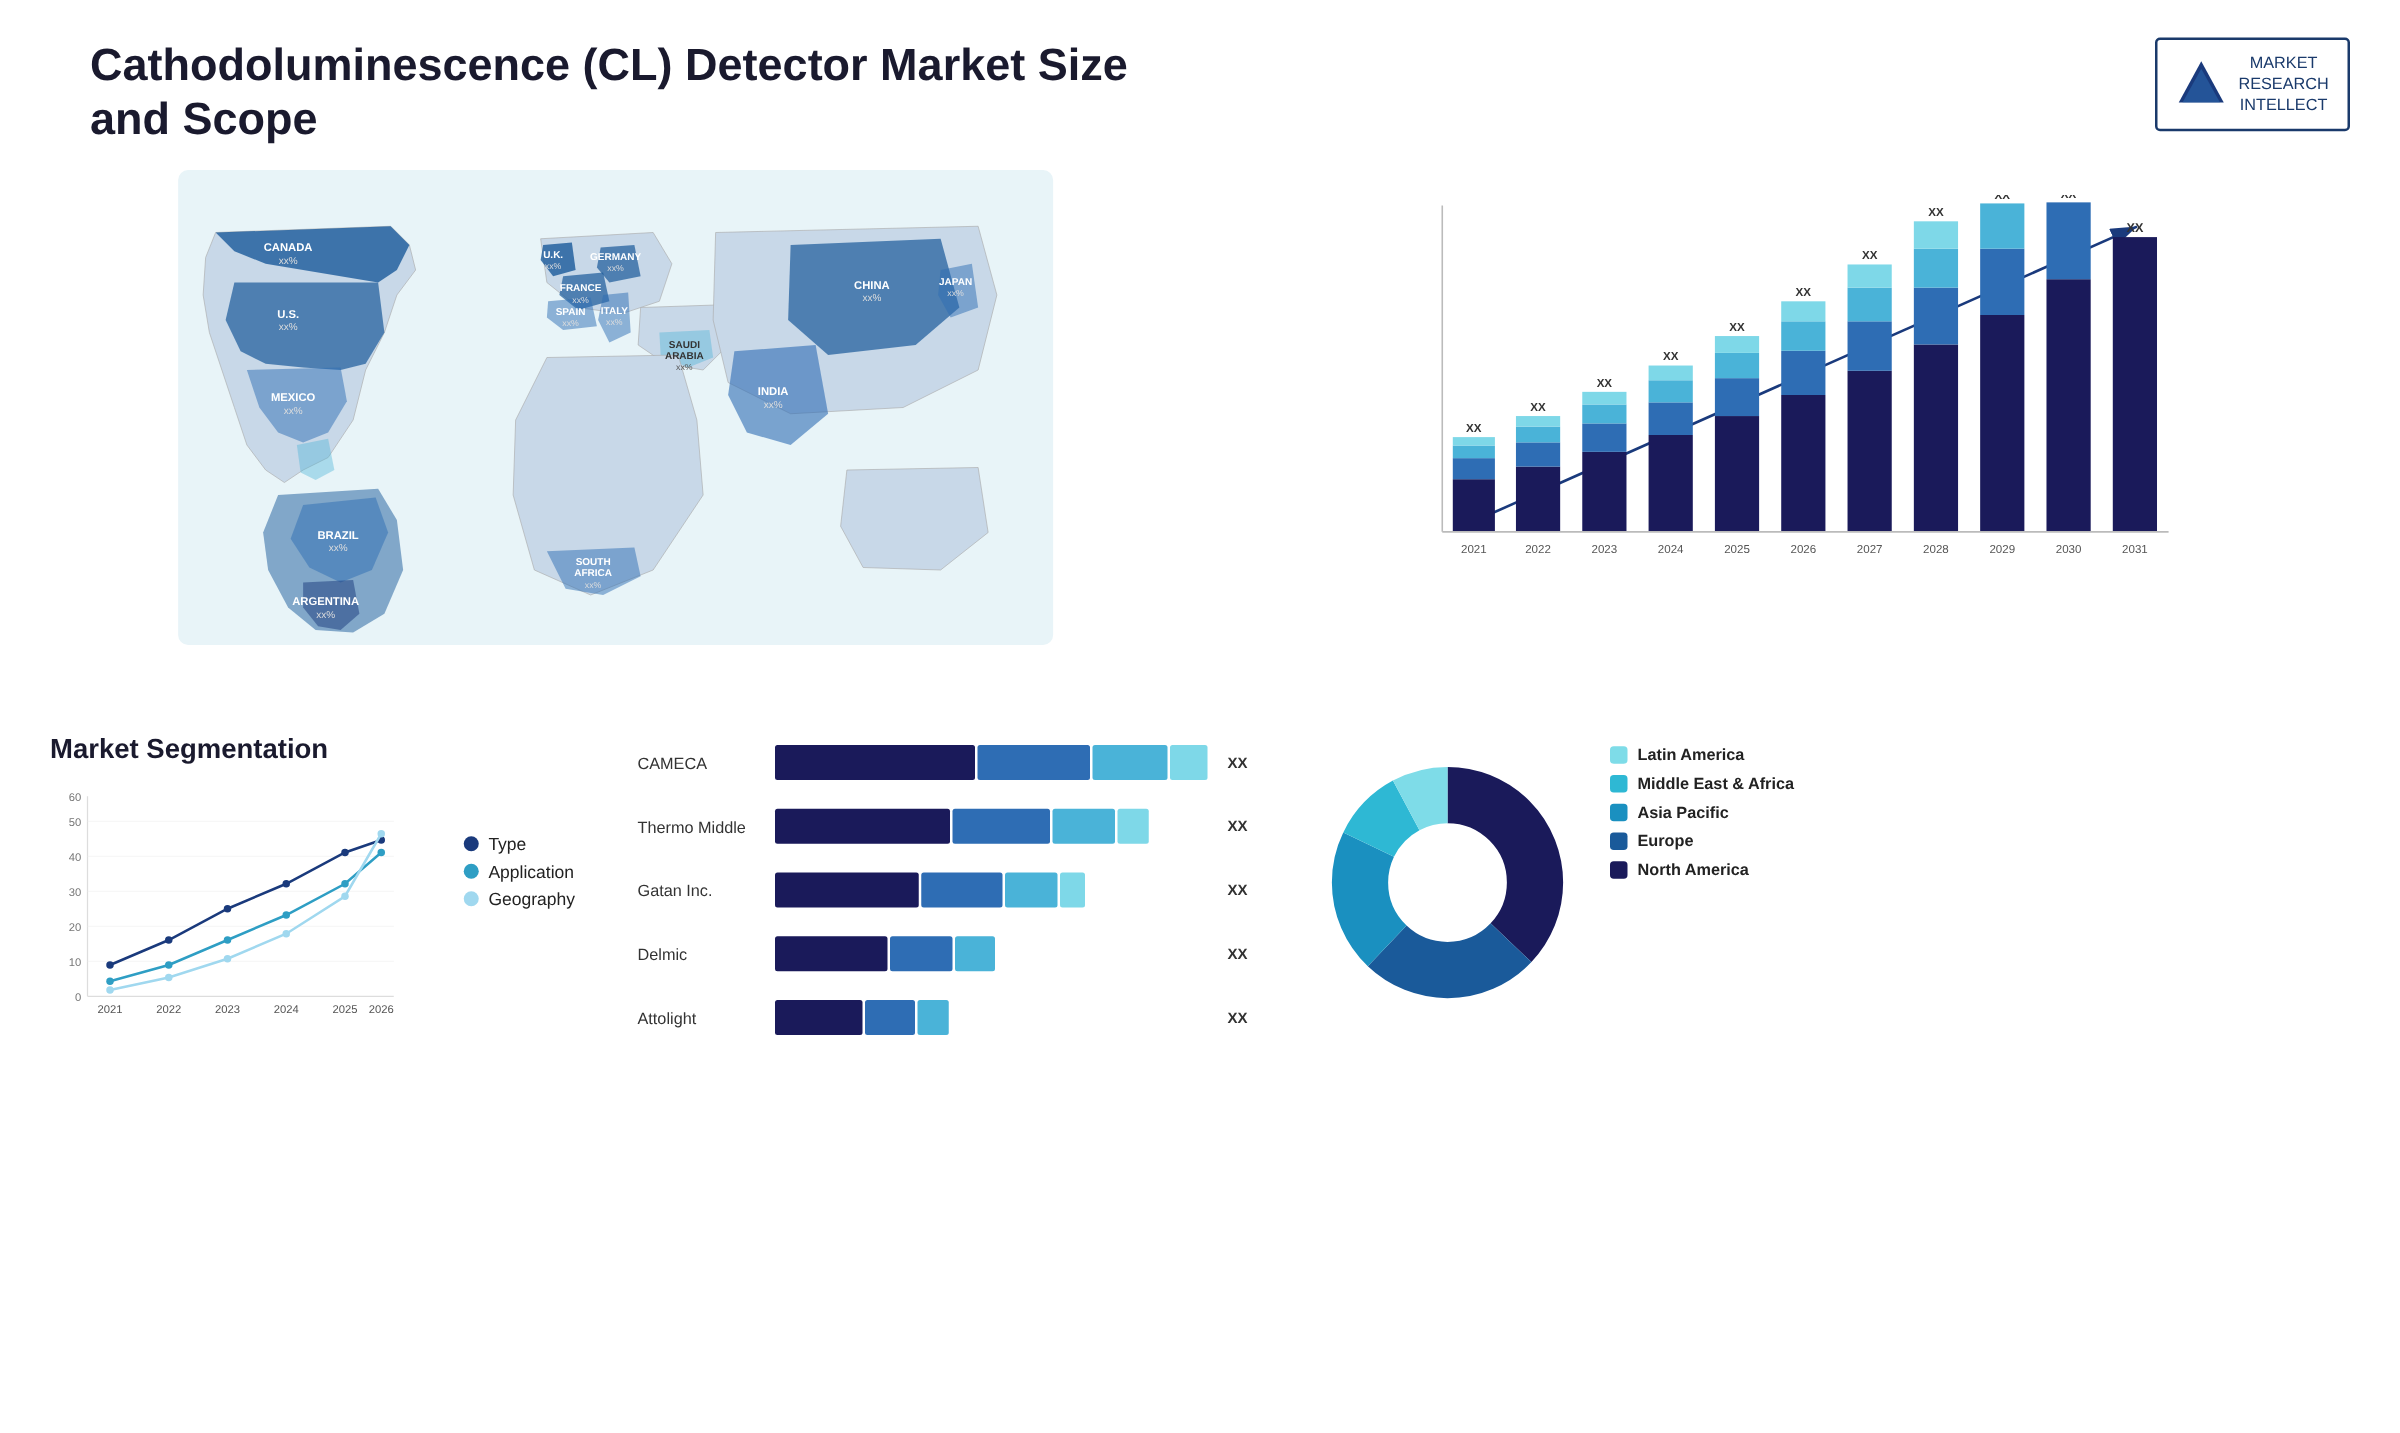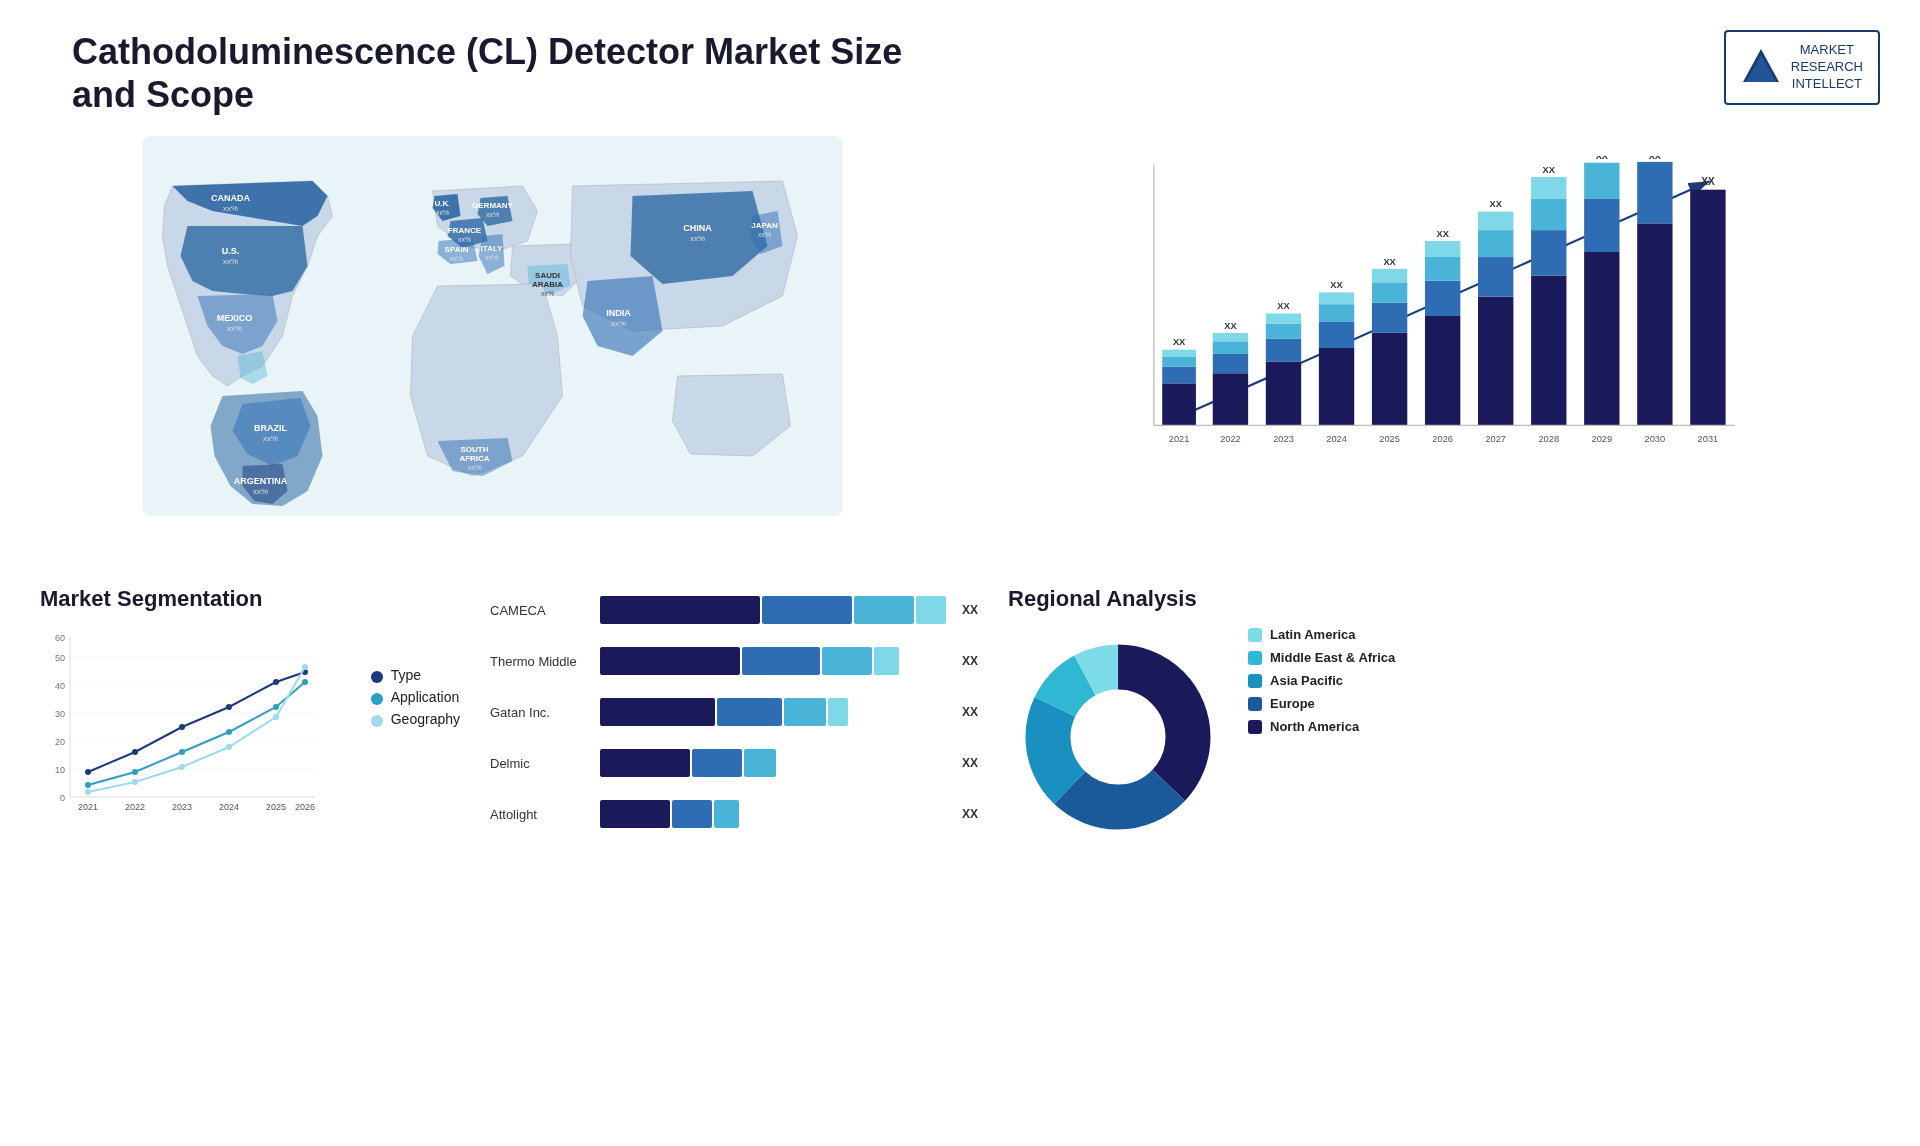--- a/index.html
+++ b/index.html
@@ -64,20 +64,21 @@
     
     .bar-chart-section {
       flex: 1;
       min-height: 420px;
       position: relative;
     }
 
     
     .bottom-section {
       display: flex;
+      gap: 20px;
     }
     .segment-section {
       flex: 0 0 420px;
     }
     .players-section {
       flex: 0 0 480px;
     }
     .regional-section {
       flex: 1;
     }
@@ -106,21 +107,21 @@
 
     
     .legend {
       display: flex;
       flex-direction: column;
       gap: 6px;
       margin-top: 10px;
     }
     .legend-item {
       display: flex;
-      align-items: flex-end;
+      align-items: center;
       gap: 8px;
       font-size: 14px;
     }
     .legend-dot {
       width: 12px;
       height: 12px;
       border-radius: 50%;
       flex-shrink: 0;
     }
 
@@ -535,21 +536,20 @@
           <div class="player-bar-seg" style="width:40px; background:#2e6db4;"></div>
           <div class="player-bar-seg" style="width:25px; background:#4ab3d8;"></div>
         </div>
         <span class="player-xx">XX</span>
       </div>
 
     </div>
   </div>
 
   <div class="regional-section" style="padding-left:30px;">
-    <div class="section-title">Regional Analysis</div>
     <div class="regional-container">
 
       <div class="donut-wrapper">
         <svg viewBox="0 0 220 220" width="220" height="220">
 
           <circle cx="110" cy="110" r="70" fill="none" stroke="#1a1a5a" stroke-width="45" stroke-dasharray="162.8 276.9" stroke-dashoffset="0" transform="rotate(-90 110 110)"></circle>
 
           <circle cx="110" cy="110" r="70" fill="none" stroke="#1a5a9a" stroke-width="45" stroke-dasharray="109.9 329.9" stroke-dashoffset="-162.8" transform="rotate(-90 110 110)"></circle>
 
           <circle cx="110" cy="110" r="70" fill="none" stroke="#1a90c0" stroke-width="45" stroke-dasharray="87.96 351.8" stroke-dashoffset="-272.7" transform="rotate(-90 110 110)"></circle>

